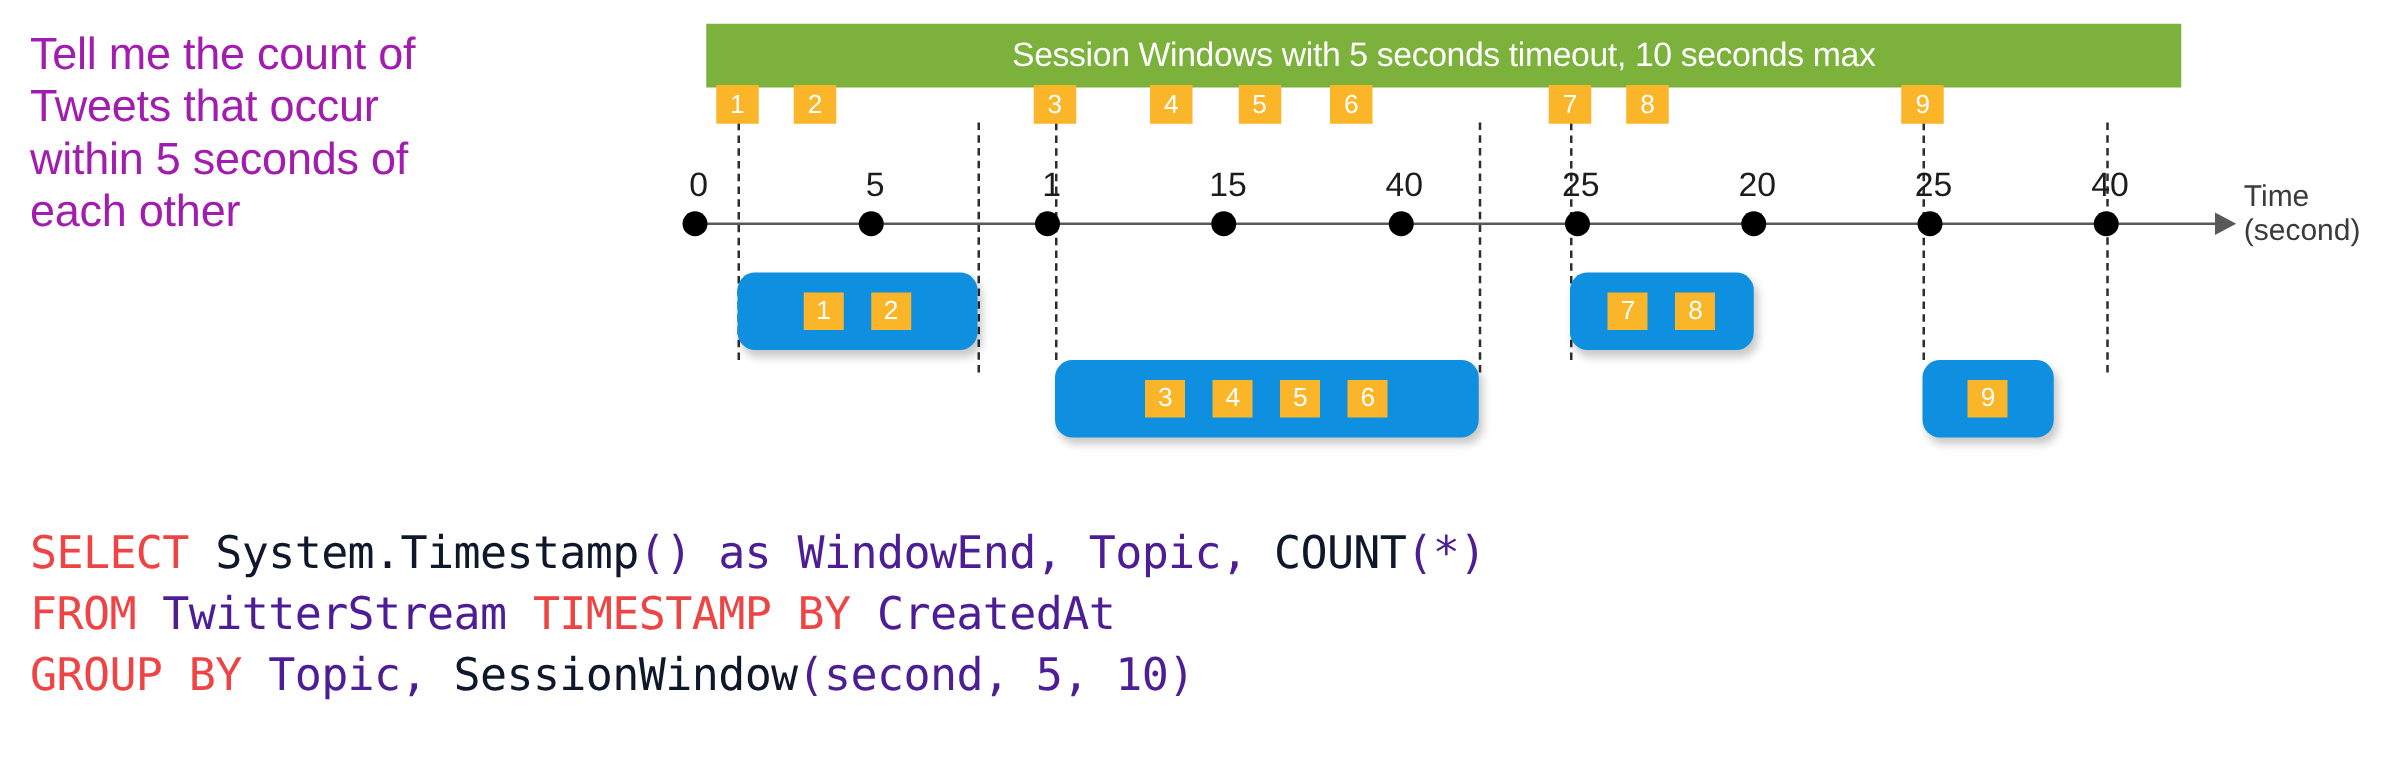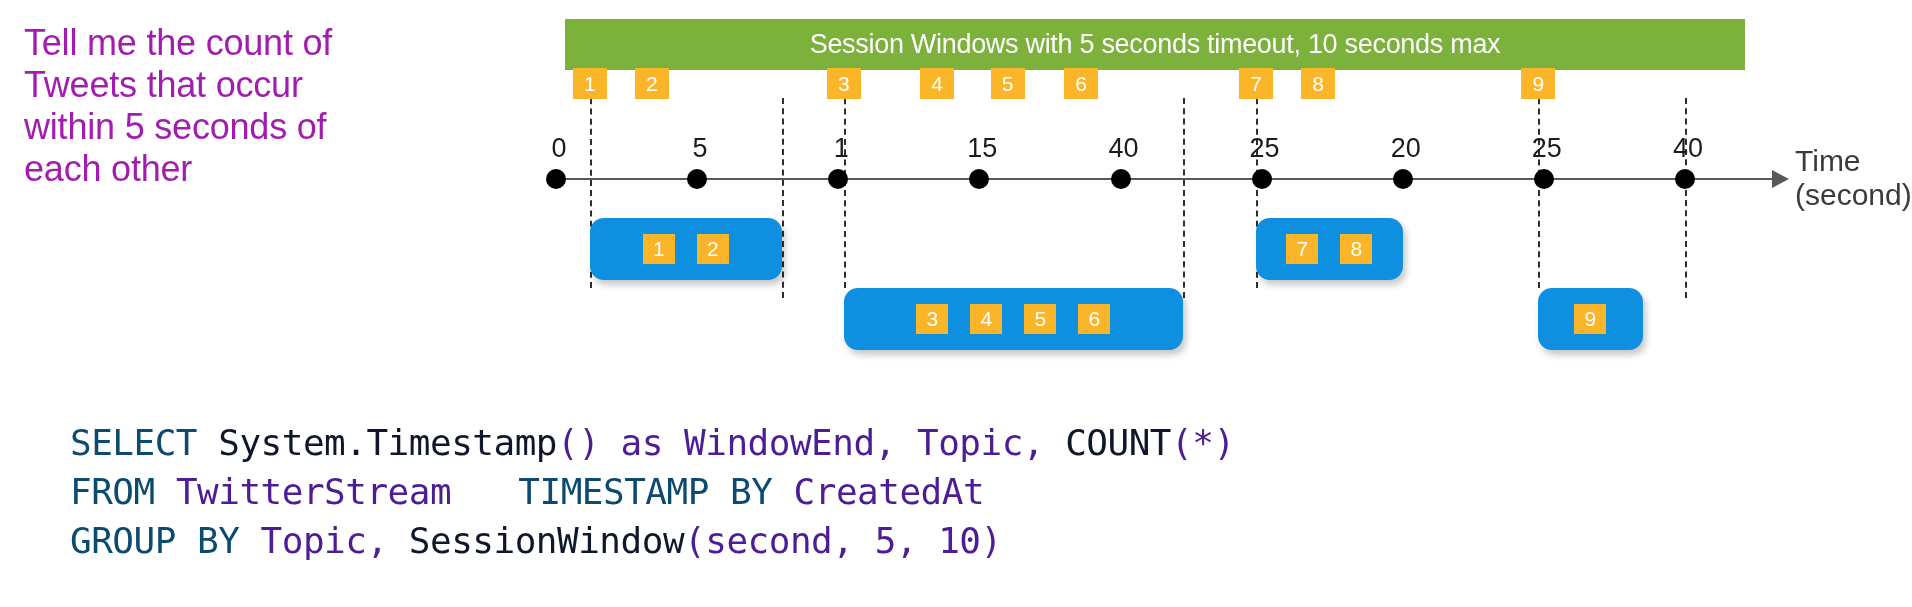--- a/index.html
+++ b/index.html
@@ -79,21 +79,21 @@
     width: 0; height: 0;
     border-left: 17px solid #595959;
     border-top: 9px solid transparent;
     border-bottom: 9px solid transparent;
   }
   #axis-caption {
     position: absolute;
     left: 1795px;
     top: 144px;
     color: #3b3b3b;
-    font-size: 30px;
+    font-size: 24px;
     line-height: 1.13;
     font-weight: 300;
     white-space: pre-line;
   }
 
   .tick-dot {
     position: absolute;
     width: 20px; height: 20px;
     border-radius: 50%;
     background: #000000;
@@ -147,21 +147,21 @@
     position: absolute;
     left: 24px;
     top: 418px;
     font-family: "DejaVu Sans Mono", "Liberation Mono", monospace;
     font-size: 36px;
     line-height: 49px;
     color: #000000;
     white-space: pre;
     letter-spacing: -0.5px;
   }
-  .sql-kw   { color: #0c4a6e; margin-left: 46px; }
+  .sql-kw   { color: #ef4444; }
   .sql-fn   { color: #0f172a; }
   .sql-plain{ color: #4c1d95; }
 </style>
 </head>
 <body>
 
 <div id="prompt-text">Tell me the count of
 Tweets that occur
 within 5 seconds of
 each other</div>

